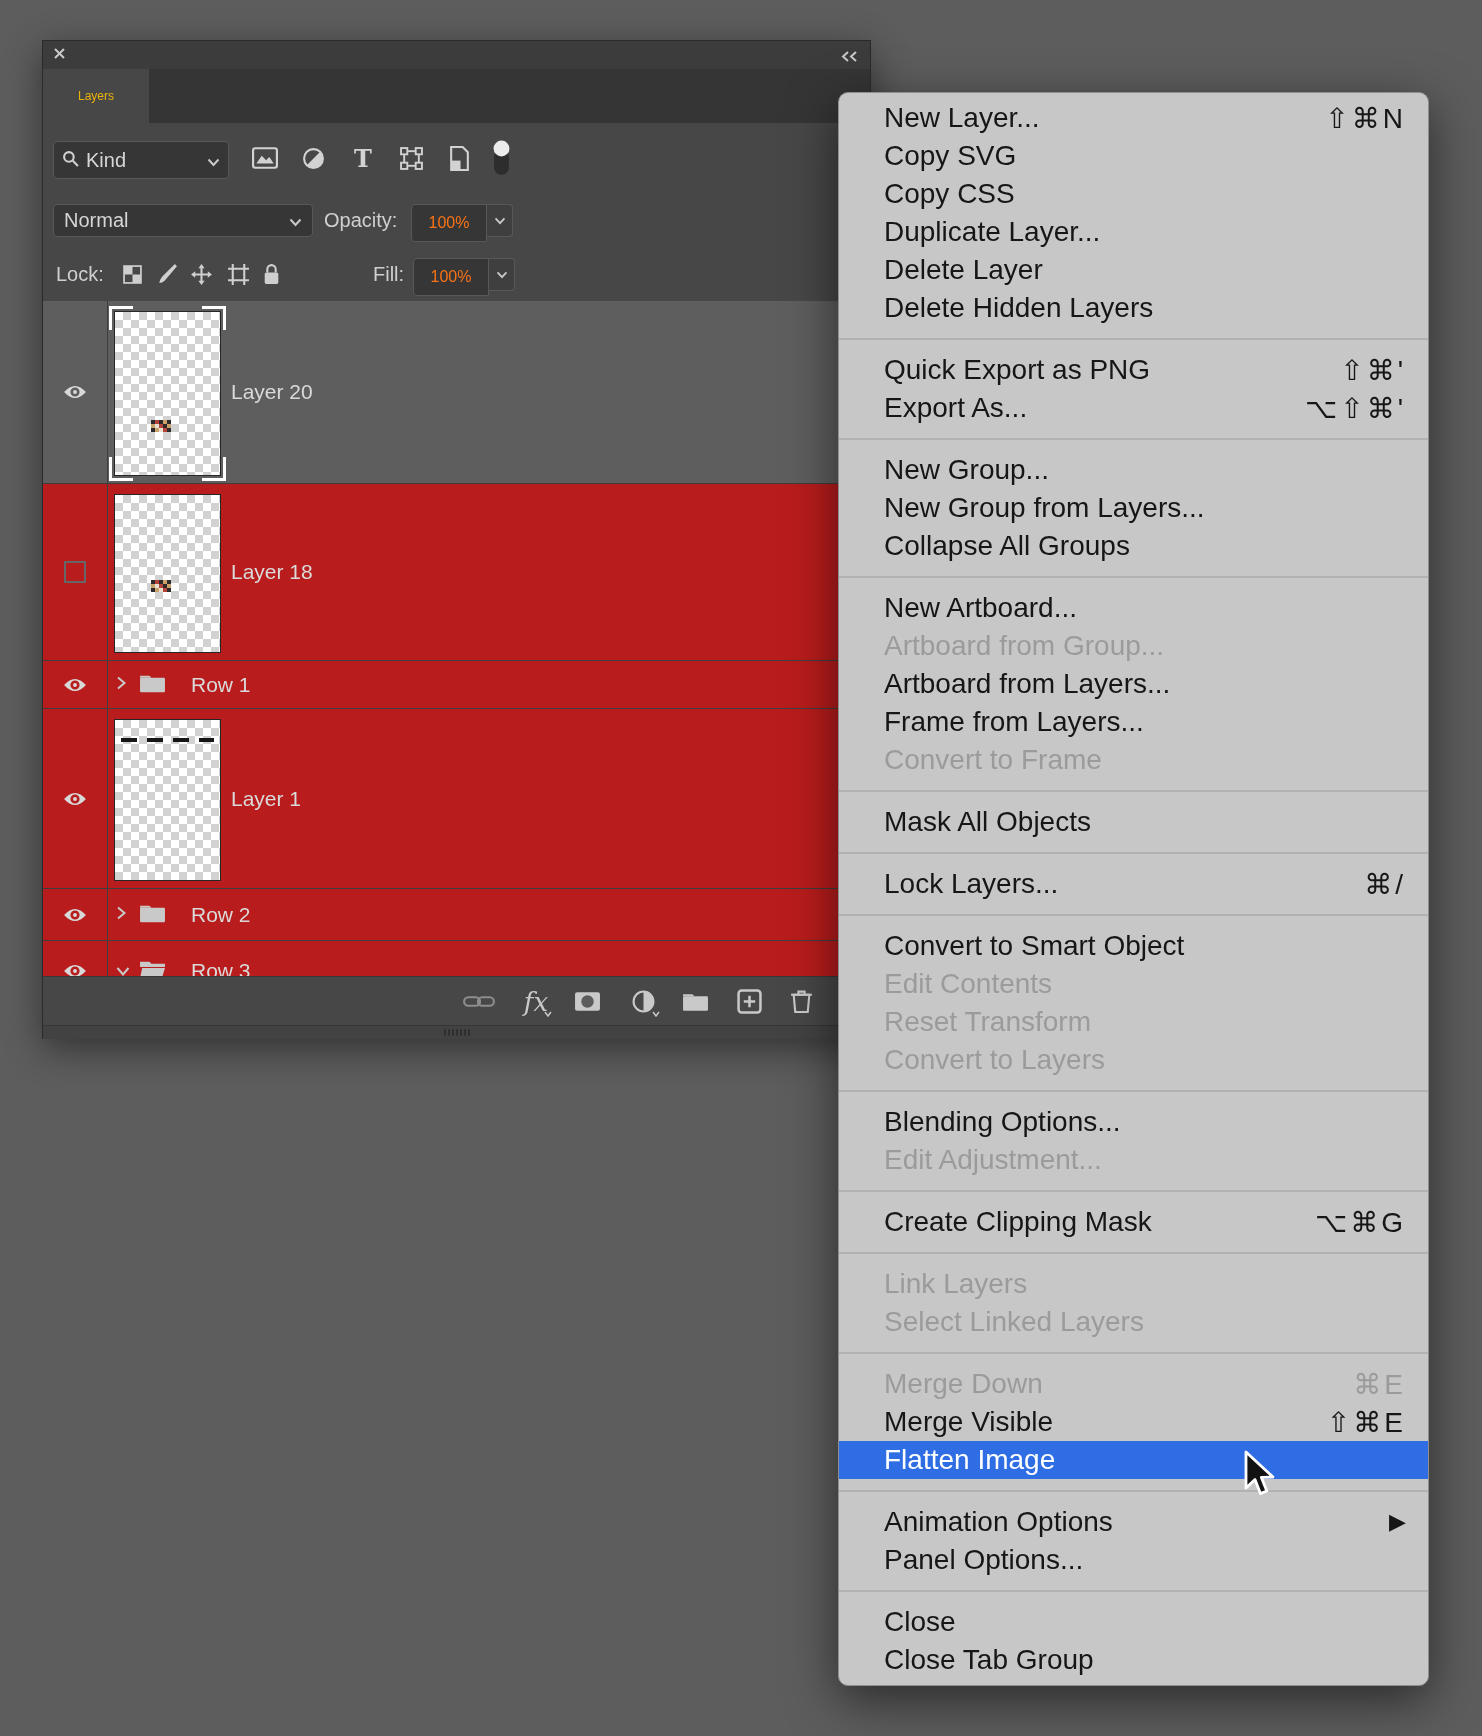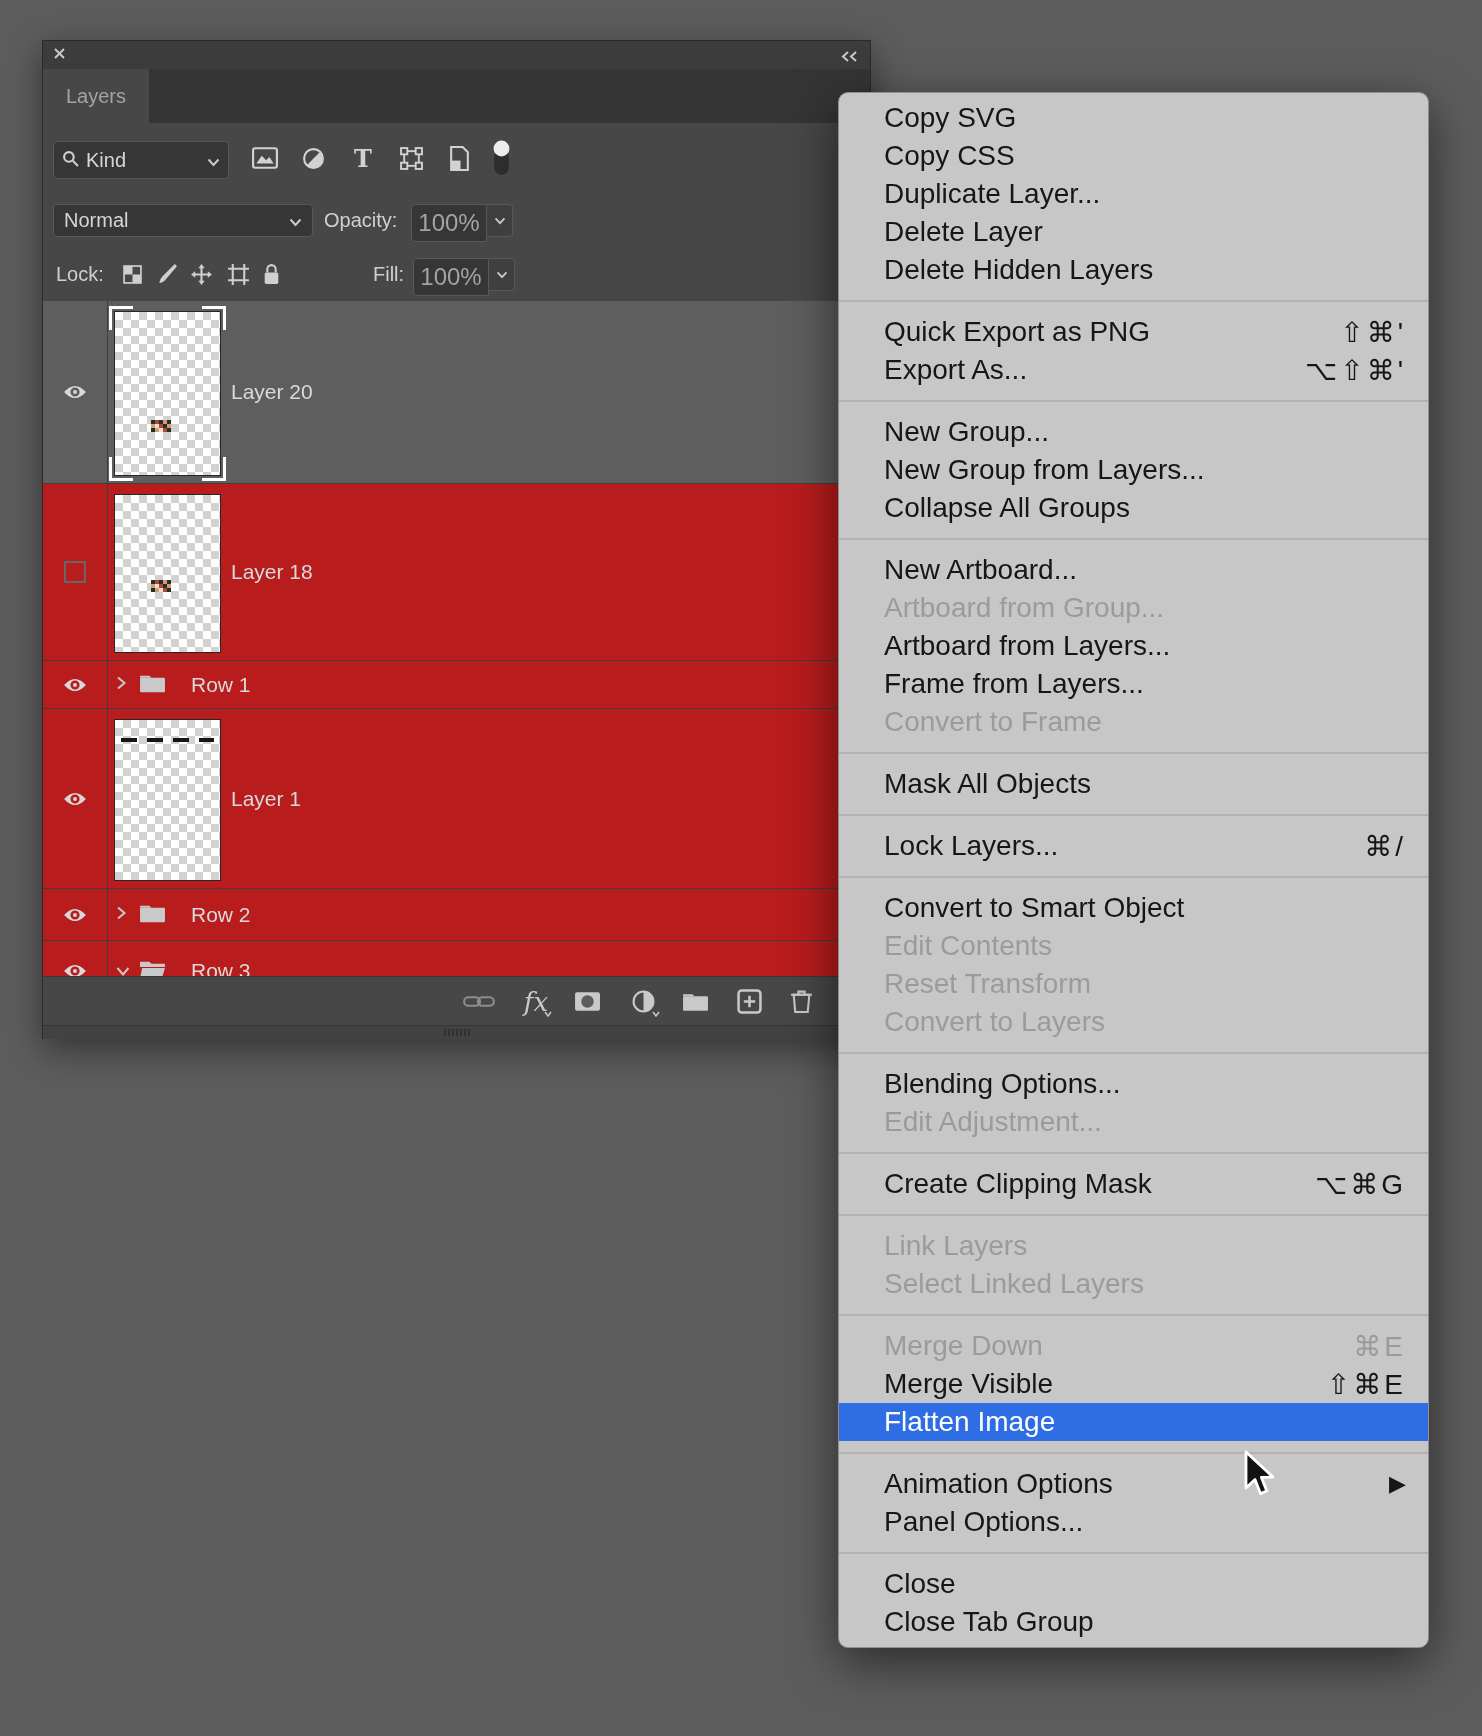--- a/index.html
+++ b/index.html
@@ -6,38 +6,38 @@
   body{width:1482px;height:1736px;position:relative;background:#5d5d5d;overflow:hidden;
        font-family:"Liberation Sans", sans-serif; -webkit-font-smoothing:antialiased;}
 
   
   .panel{position:absolute;left:42px;top:40px;width:827px;height:997px;background:#474747;
          box-shadow:0 10px 34px rgba(0,0,0,.45); border:1px solid #2a2a2a;}
   .topbar{position:absolute;left:0;top:0;width:100%;height:28px;background:#3c3c3c;border-bottom:1px solid #313131;}
   .closex{position:absolute;left:10px;top:6px;width:14px;height:14px;color:#c9c9c9;font-size:15px;line-height:14px;}
   .collapse{position:absolute;right:12px;top:8px;}
   .tabrow{position:absolute;left:0;top:28px;width:100%;height:54px;background:#353535;}
-  .tab{position:absolute;left:0;top:0;width:106px;height:54px;background:#474747;color:#a3a3a3;
-       font-size:20px;display:flex;align-items:center;justify-content:center;}
+  .tab{position:absolute;left:0;top:0;width:106px;height:54px;background:#474747;color:#eab308;
+       font-size:12px;display:flex;align-items:center;justify-content:center;}
   .flyout{position:absolute;left:800px;top:38px;width:20px;height:14px;}
   .flyout i{display:block;height:2px;background:#bbb;margin:2px 0;}
 
   .filterrow{position:absolute;left:0;top:82px;width:100%;height:70px;background:#474747;border-bottom:1px solid #3a3a3a;}
   .kindbox{position:absolute;left:10px;top:18px;width:176px;height:38px;background:#363636;border:1px solid #585858;
            border-radius:4px;display:flex;align-items:center;padding:0 8px;box-sizing:border-box;color:#d6d6d6;font-size:20px;gap:7px;}
   .kindbox .spring{flex:1;}
   .ficon{position:absolute;top:0;height:70px;display:flex;align-items:center;justify-content:center;width:40px;}
   .typeT{font-family:"DejaVu Serif", serif;font-weight:bold;font-size:24px;color:#d2d2d2;}
 
   .blendrow{position:absolute;left:0;top:152px;width:100%;height:55px;background:#474747;border-bottom:5px solid #f9a8d4;}
   .selbox{position:absolute;left:10px;top:11px;width:260px;height:33px;background:#363636;border:1px solid #585858;border-radius:4px;
           display:flex;align-items:center;justify-content:space-between;padding:0 10px;box-sizing:border-box;color:#d6d6d6;font-size:20px;}
   .lbl{position:absolute;color:#cfcfcf;font-size:20px;}
   .valbox{position:absolute;height:38px;background:#363636;border:1px solid #585858;border-radius:4px 0 0 4px;
-          display:flex;align-items:center;justify-content:center;color:#a3a3a3;font-size:24px;box-sizing:border-box;}
+          display:flex;align-items:center;justify-content:center;color:#f97316;font-size:16px;box-sizing:border-box;}
   .valchip{position:absolute;height:33px;width:26px;background:#3f3f3f;border:1px solid #585858;border-left:none;
            border-radius:0 4px 4px 0;display:flex;align-items:center;justify-content:center;box-sizing:border-box;}
 
   .lockrow{position:absolute;left:0;top:207px;width:100%;height:53px;background:#474747;border-bottom:1px solid #333;}
   .lockicon{position:absolute;top:0;height:53px;display:flex;align-items:center;justify-content:center;width:34px;}
 
   .rows{position:absolute;left:0;top:260px;width:100%;height:675px;background:#b91c1c;overflow:hidden;}
   .lrow{position:relative;width:100%;border-bottom:1px solid #3e3e3e;box-sizing:border-box;}
   .lrow.sel{background:#5e5e5e;}
   .eyecol{position:absolute;left:0;top:0;height:100%;width:64px;border-right:1px solid #3e3e3e;
@@ -357,20 +357,24 @@
         </svg>
     </div>
   </div>
   <div class="grip">
       <div class="gripdots"></div>
     </div>
 </div>
 
 <div class="menu">
     <div class="mi">
+      <span class="mlab">New Layer...</span>
+      <span class="msc">⇧⌘N</span>
+    </div>
+    <div class="mi">
       <span class="mlab">Copy SVG</span>
     </div>
     <div class="mi">
       <span class="mlab">Copy CSS</span>
     </div>
     <div class="mi">
       <span class="mlab">Duplicate Layer...</span>
     </div>
     <div class="mi">
       <span class="mlab">Delete Layer</span>

